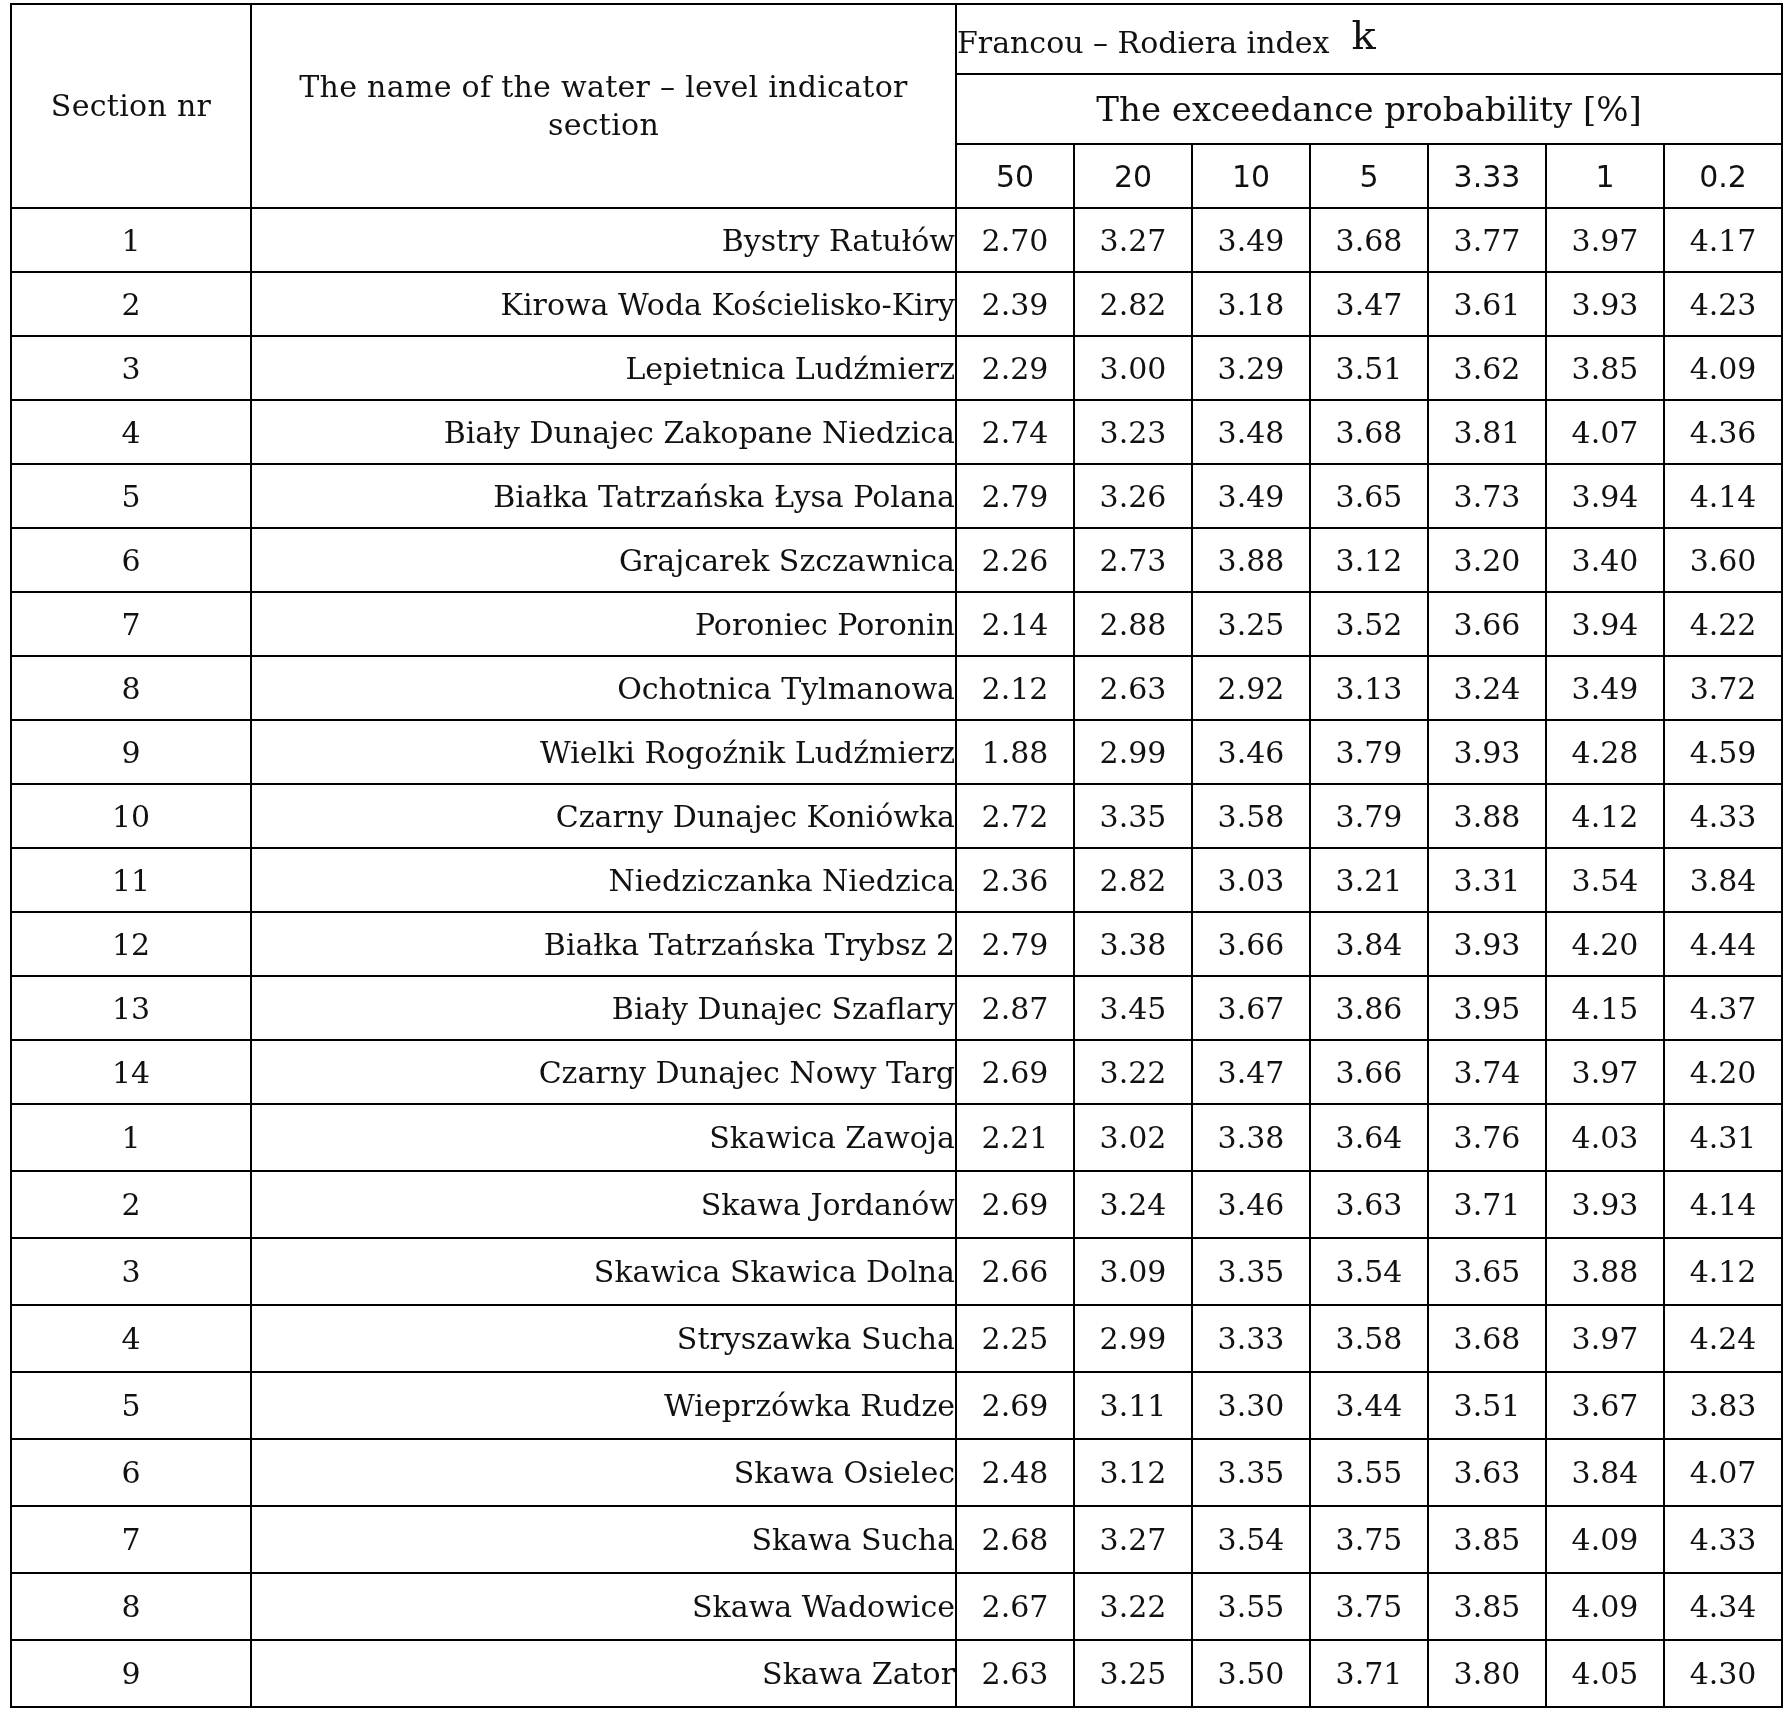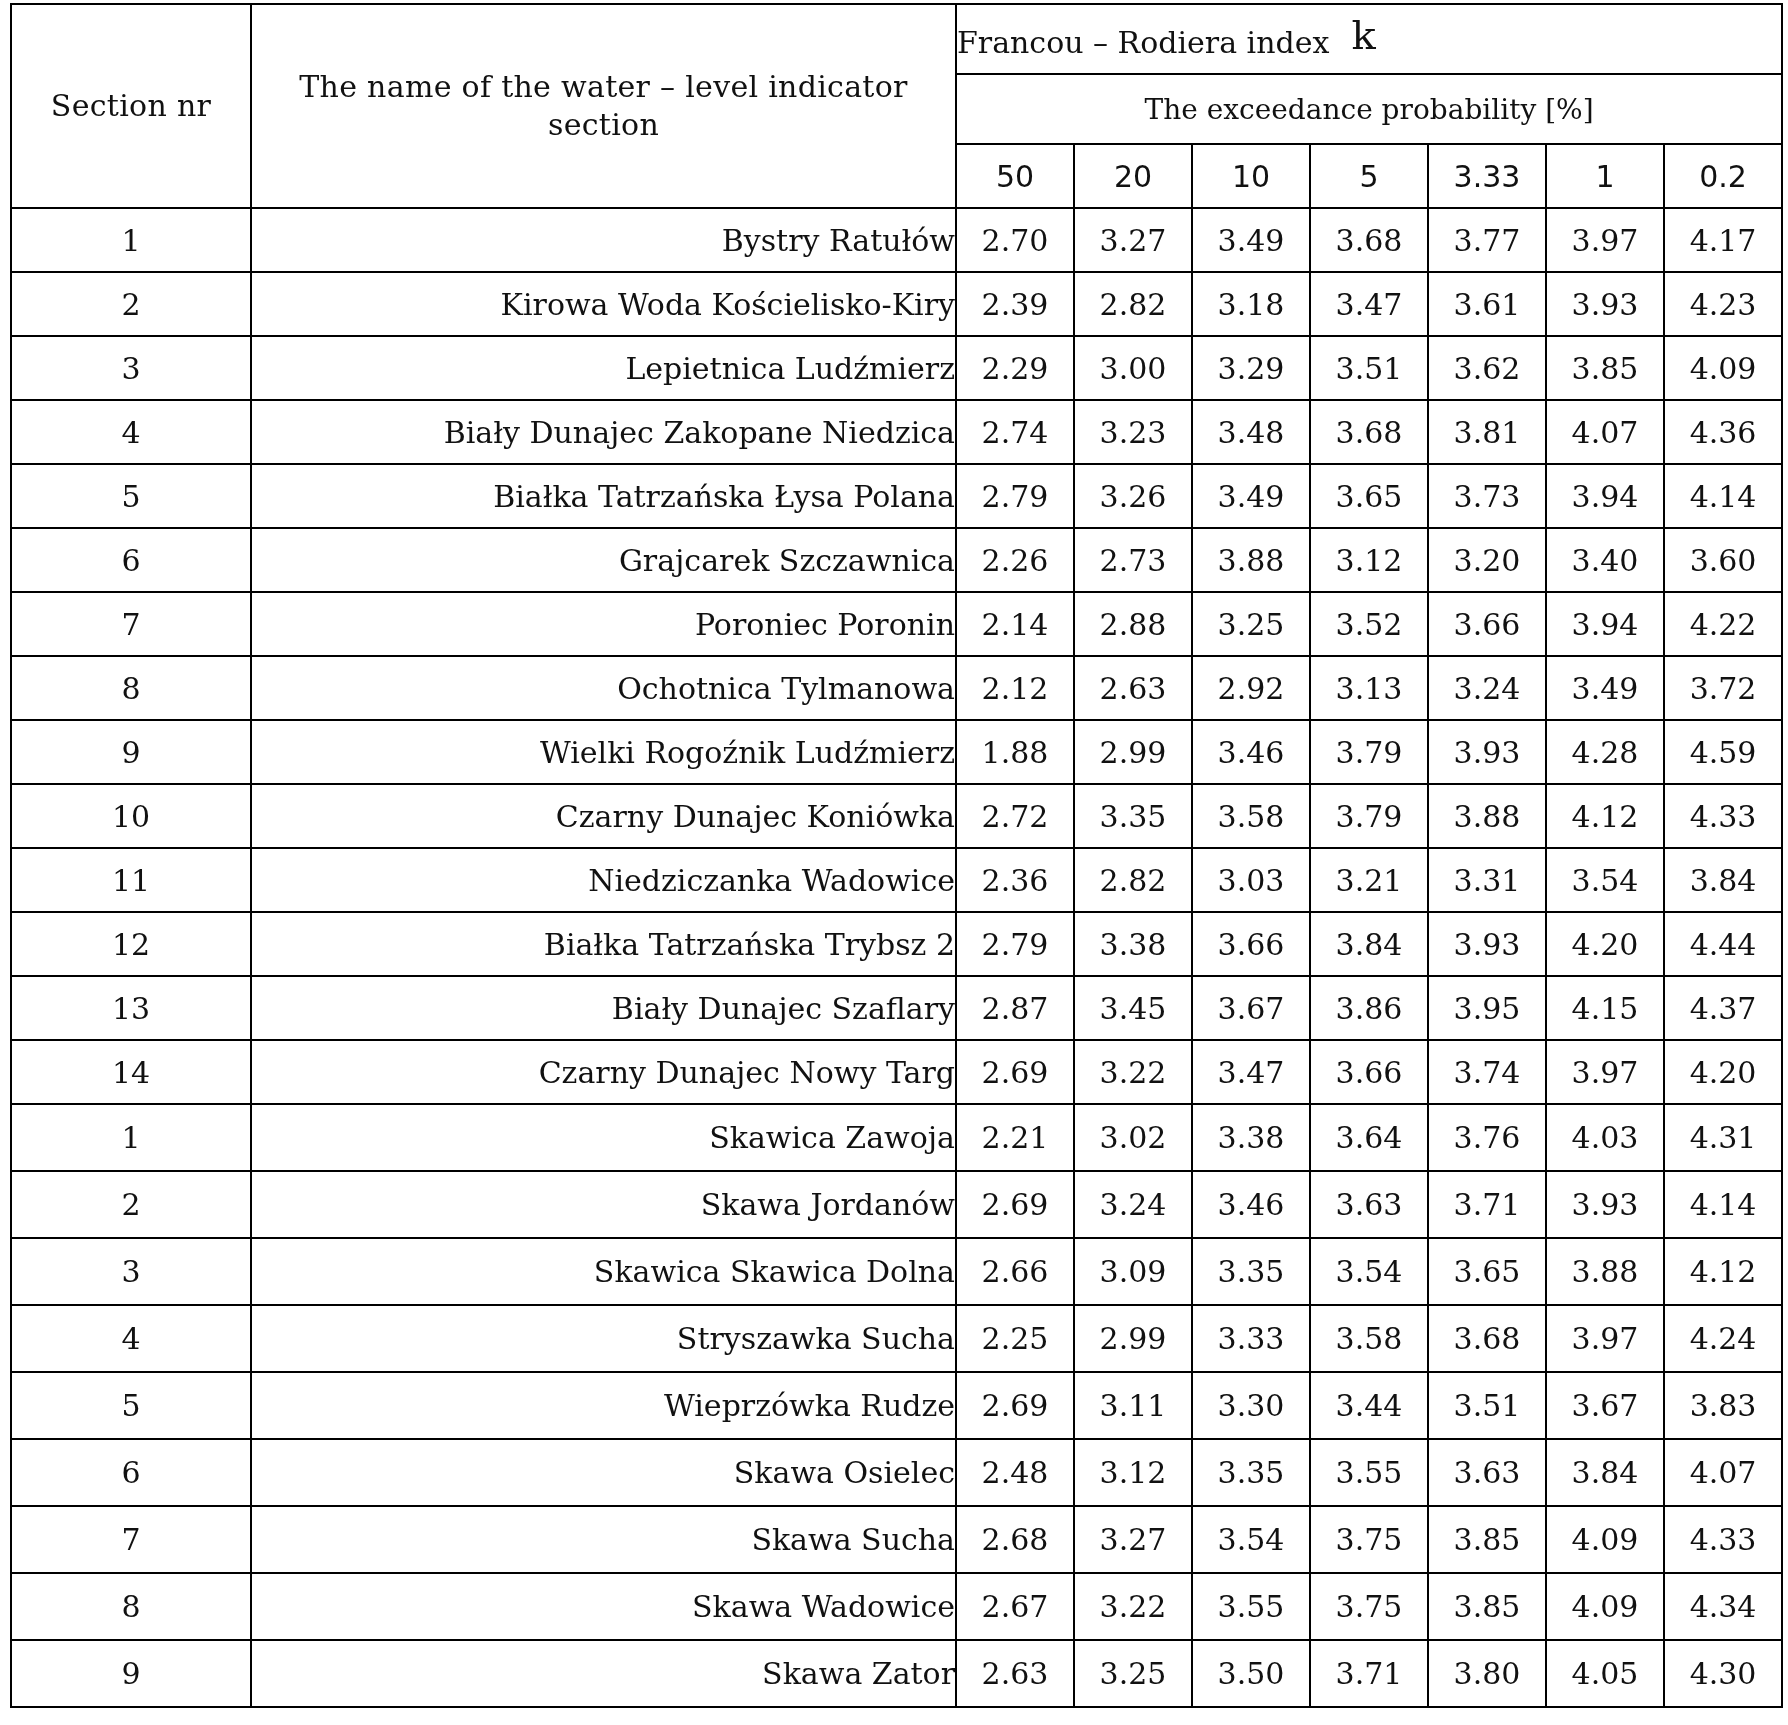--- a/index.html
+++ b/index.html
@@ -49,21 +49,21 @@
     .h-index .k-sym {
       font-size: 40px;
       margin-left: 22px;
       position: relative;
       top: -4px;
     }
     .h-prob {
       height: 68px;
       text-align: center;
       vertical-align: middle;
-      font-size: 28px;
+      font-size: 34px;
     }
     .h-col {
       height: 62px;
       text-align: center;
       vertical-align: middle;
       font-family: "DejaVu Sans", "Liberation Sans", sans-serif;
       font-weight: bold;
       font-size: 30px;
     }
     tr.row-a td { height: 62px; }
@@ -228,21 +228,21 @@
         <td class="cell-val">2.72</td>
         <td class="cell-val">3.35</td>
         <td class="cell-val">3.58</td>
         <td class="cell-val">3.79</td>
         <td class="cell-val">3.88</td>
         <td class="cell-val">4.12</td>
         <td class="cell-val">4.33</td>
       </tr>
       <tr class="row-a">
         <td class="cell-nr">11</td>
-        <td class="cell-name">Niedziczanka Wadowice</td>
+        <td class="cell-name">Niedziczanka Niedzica</td>
         <td class="cell-val">2.36</td>
         <td class="cell-val">2.82</td>
         <td class="cell-val">3.03</td>
         <td class="cell-val">3.21</td>
         <td class="cell-val">3.31</td>
         <td class="cell-val">3.54</td>
         <td class="cell-val">3.84</td>
       </tr>
       <tr class="row-a">
         <td class="cell-nr">12</td>

